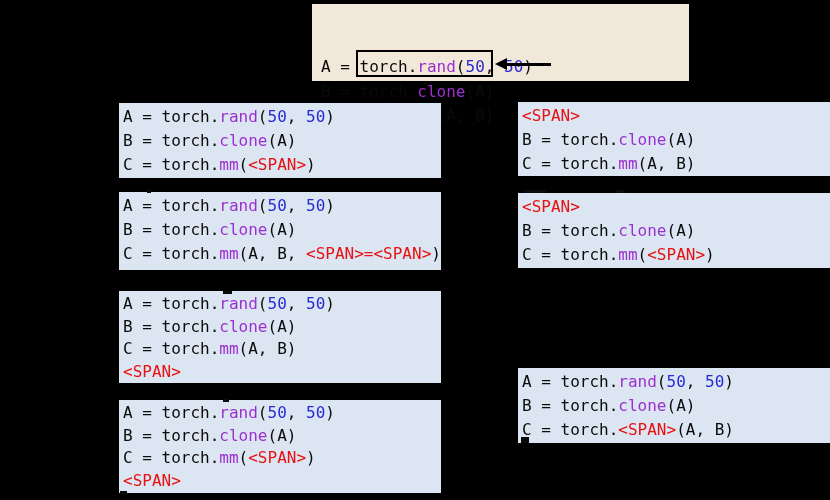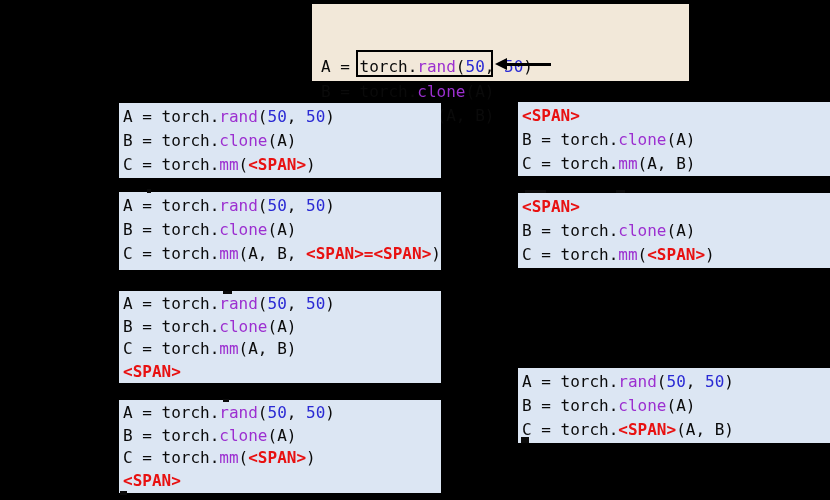--- a/index.html
+++ b/index.html
@@ -31,21 +31,21 @@
   #box-l2{left:103px;top:192px;width:322px;height:78px;}
   #box-l3{left:103px;top:291px;width:322px;height:92px;}
   #box-l4{left:103px;top:400px;width:322px;height:93px;}
   #box-r1{left:502px;top:102px;width:326px;height:74px;}
   #box-r2{left:502px;top:193px;width:326px;height:75px;}
   #box-r3{left:502px;top:368px;width:326px;height:75px;}
 
   .k-plain{color:var(--code_text,#0a0a0a);}
   .k-fn{color:var(--fn,#9c2fd0);}
   .k-num{color:var(--num,#2a2ad4);}
-  .k-span{color:var(--span_token,#e81111);font-weight:bold;}
+  .k-span{color:var(--span_token,#e81111);font-weight:normal;}
 
   .api-rect{
     position:absolute;left:44px;top:46px;width:137px;height:27px;
     border:2px solid #000;box-sizing:border-box;background:transparent;
   }
   .arrow{
     position:absolute;left:183px;top:54px;width:56px;height:12px;
     display:flex;align-items:center;
   }
   .arrow-head{

